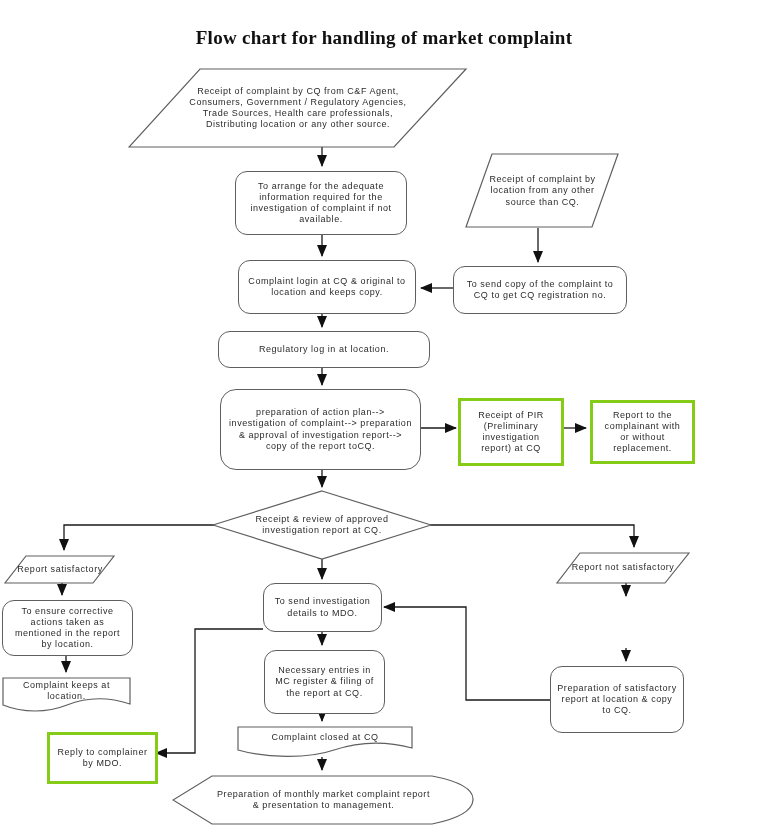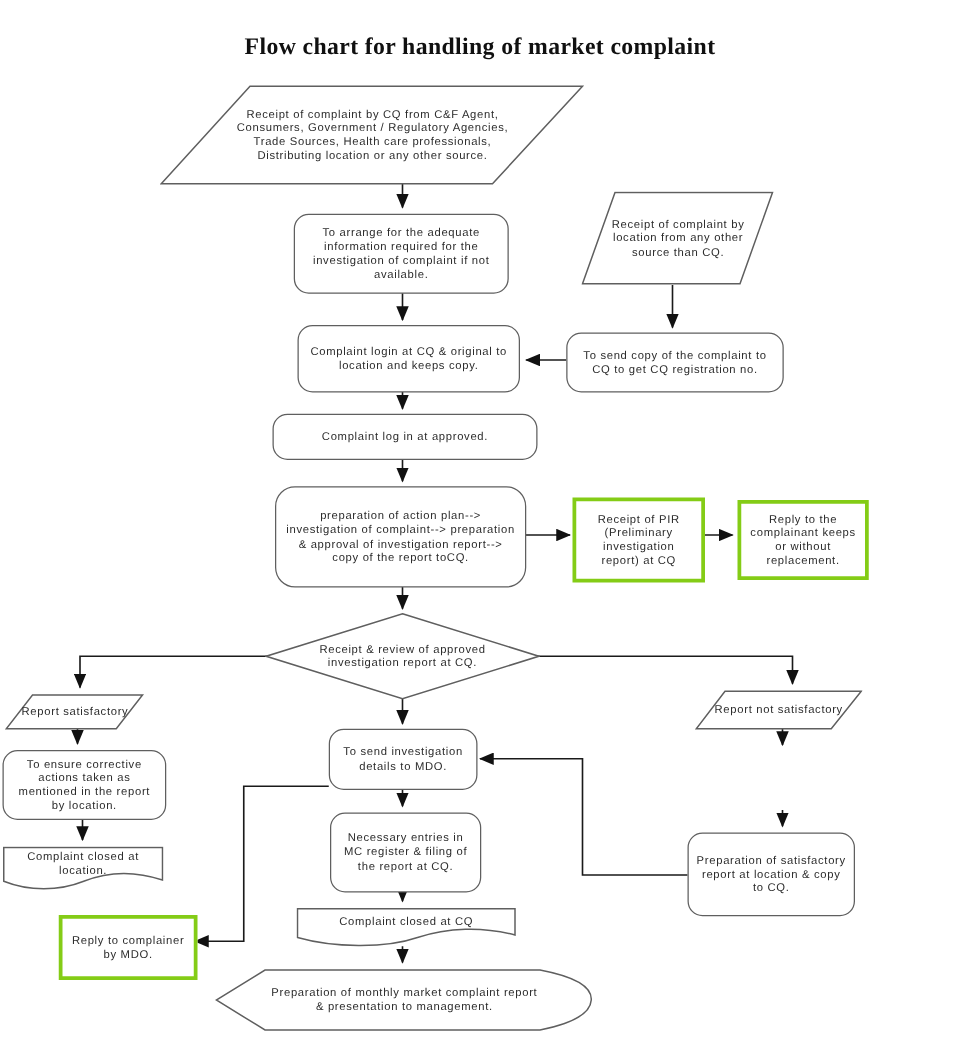--- a/index.html
+++ b/index.html
@@ -80,33 +80,33 @@
 
   <div class="node rounded" style="left:238px;top:260px;width:176px;height:52px;">
     <div class="lbl pad-sm">Complaint login at CQ &amp; original to location and keeps copy.</div>
   </div>
 
   <div class="node rounded" style="left:453px;top:266px;width:172px;height:46px;">
     <div class="lbl pad-sm">To send copy of  the complaint to CQ to get CQ registration no.</div>
   </div>
 
   <div class="node rounded" style="left:218px;top:331px;width:210px;height:35px;">
-    <div class="lbl pad-sm">Complaint log in at approved.</div>
+    <div class="lbl pad-sm">Regulatory log in at location.</div>
   </div>
 
   <div class="node rounded" style="left:220px;top:389px;width:199px;height:79px;border-radius:16px;">
     <div class="lbl pad-sm">preparation of action plan--&gt; investigation of complaint--&gt; preparation &amp; approval of investigation report--&gt; copy of the report toCQ.</div>
   </div>
 
   <div class="node rect" style="left:458px;top:398px;width:100px;height:62px;">
     <div class="lbl pad-sm">Receipt of PIR (Preliminary investigation report) at CQ</div>
   </div>
 
   <div class="node rect" style="left:590px;top:400px;width:99px;height:58px;">
-    <div class="lbl pad-sm">Reply to the complainant keeps or without replacement.</div>
+    <div class="lbl pad-sm">Report to the complainant with or without replacement.</div>
   </div>
 
   <div class="node" style="left:212px;top:490px;width:220px;height:70px;">
     <svg class="shape-svg" viewBox="0 0 220 70" preserveAspectRatio="none">
         <polygon points="110,1 219,35 110,69 1,35"></polygon>
       </svg>
     <div class="lbl diamond-lbl">Receipt &amp; review of approved investigation report at CQ.</div>
   </div>
 
   <div class="node" style="left:4px;top:555px;width:112px;height:29px;">
@@ -117,21 +117,21 @@
   </div>
 
   <div class="node rounded" style="left:2px;top:600px;width:129px;height:54px;">
     <div class="lbl pad-sm">To ensure corrective actions taken as mentioned in the report by location.</div>
   </div>
 
   <div class="node" style="left:2px;top:677px;width:129px;height:38px;">
     <svg class="shape-svg" viewBox="0 0 129 38" preserveAspectRatio="none">
         <path d="M1,1 H128 V27 C107,20 85,20 65,28 C45,36 21,36 1,28 Z"></path>
       </svg>
-    <div class="lbl doc-lbl">Complaint closed at location.</div>
+    <div class="lbl doc-lbl">Complaint keeps at location.</div>
   </div>
 
   <div class="node rect" style="left:47px;top:732px;width:105px;height:46px;">
     <div class="lbl pad-sm">Reply to complainer by MDO.</div>
   </div>
 
   <div class="node" style="left:556px;top:552px;width:134px;height:32px;">
     <svg class="shape-svg" viewBox="0 0 134 32" preserveAspectRatio="none">
         <polygon points="24,1 133,1 109,31 1,31"></polygon>
       </svg>

